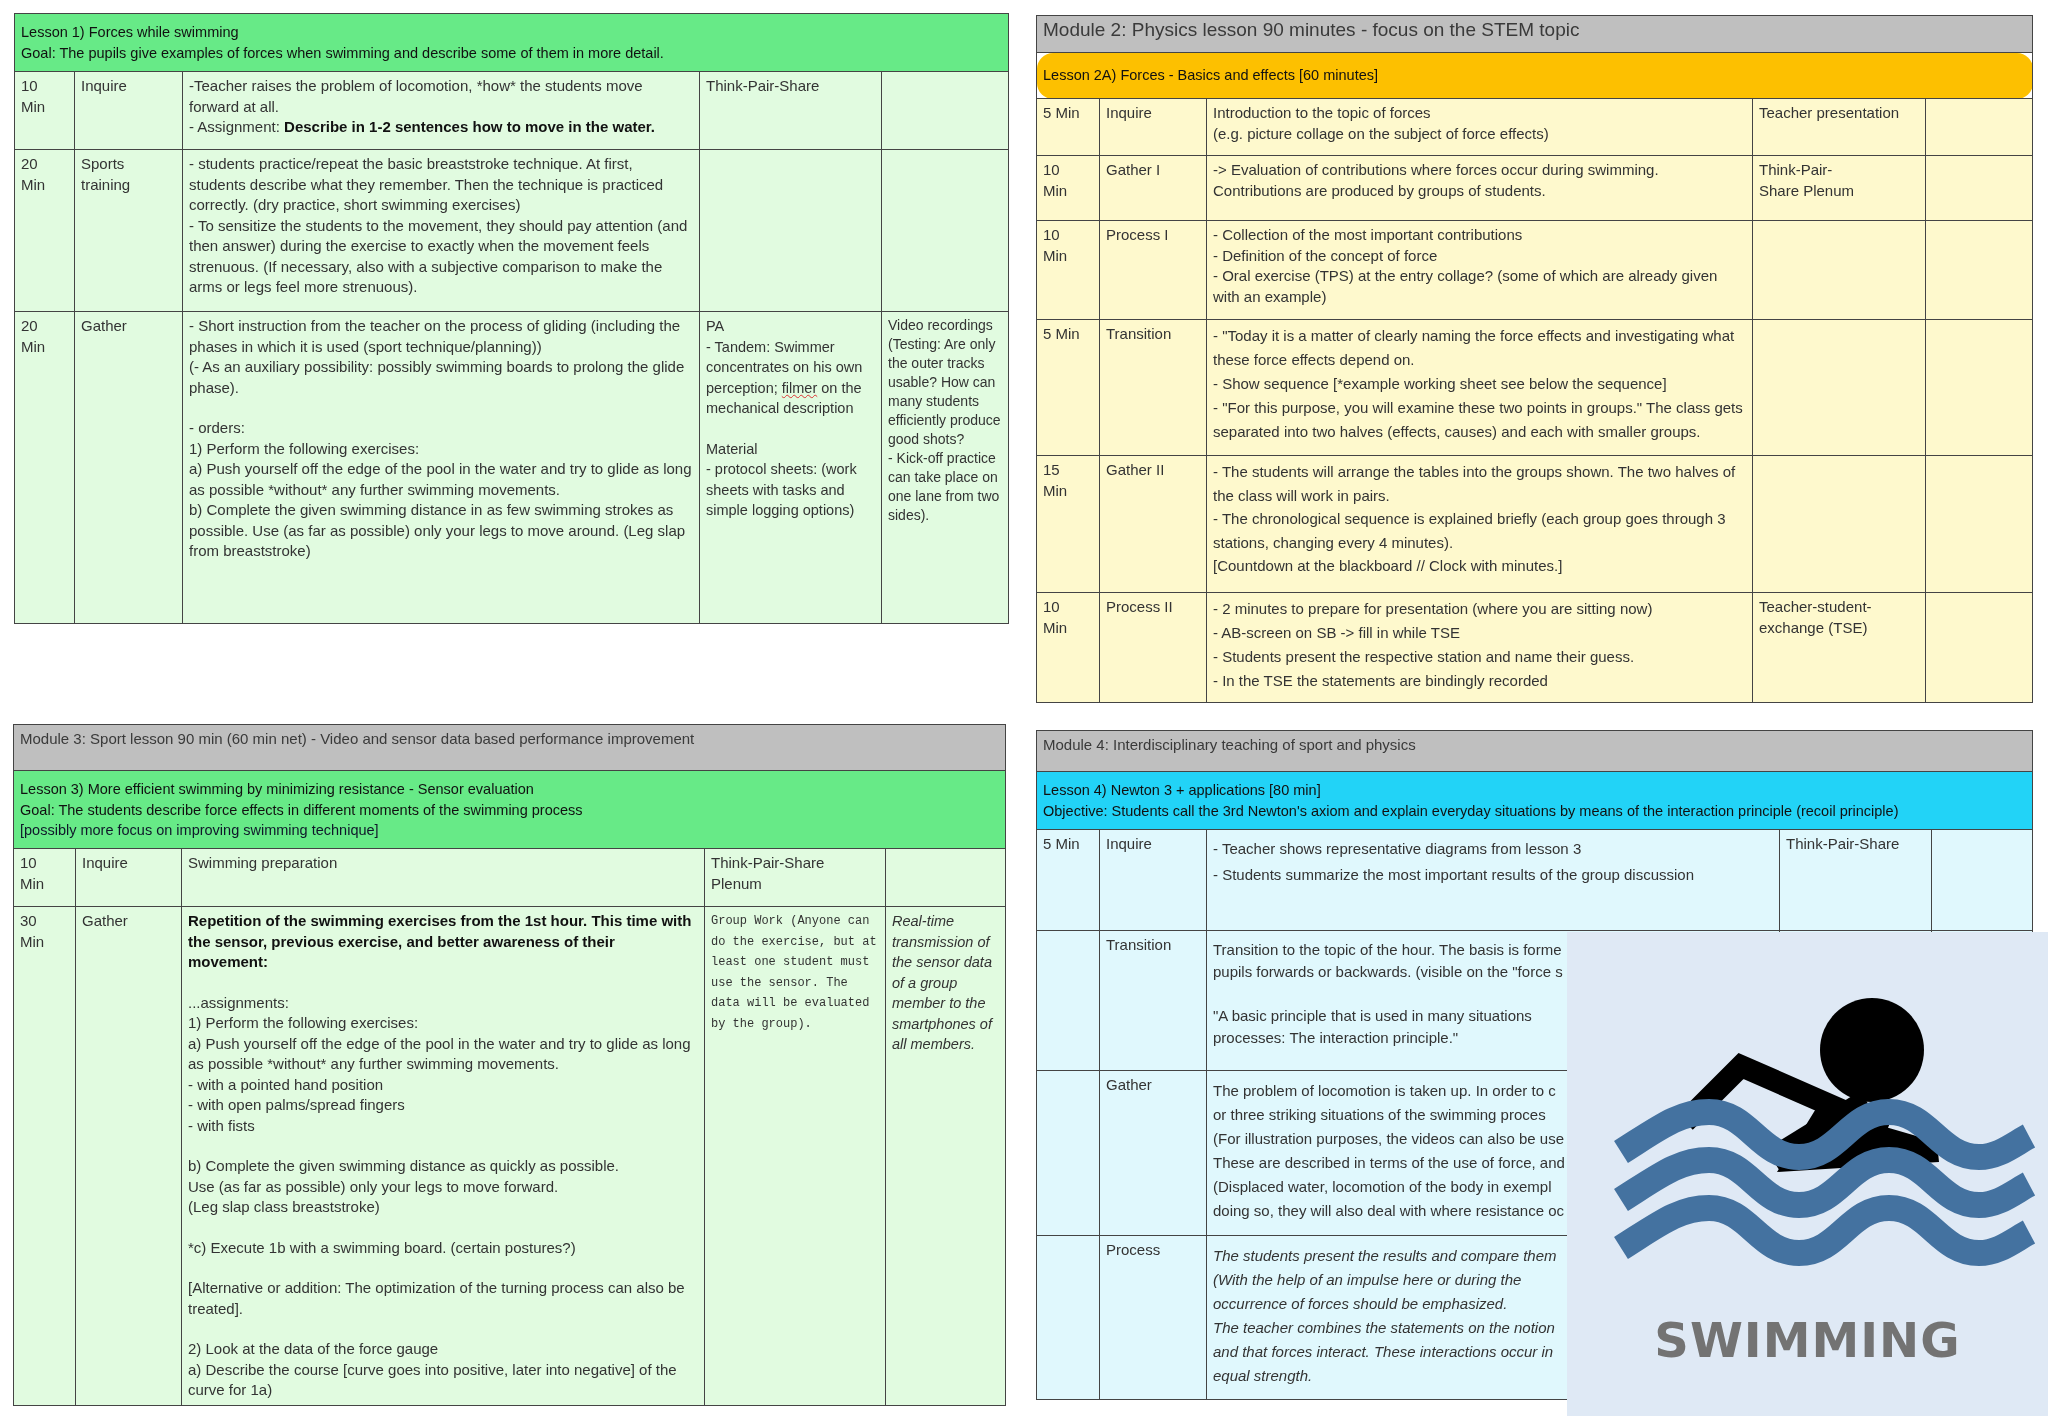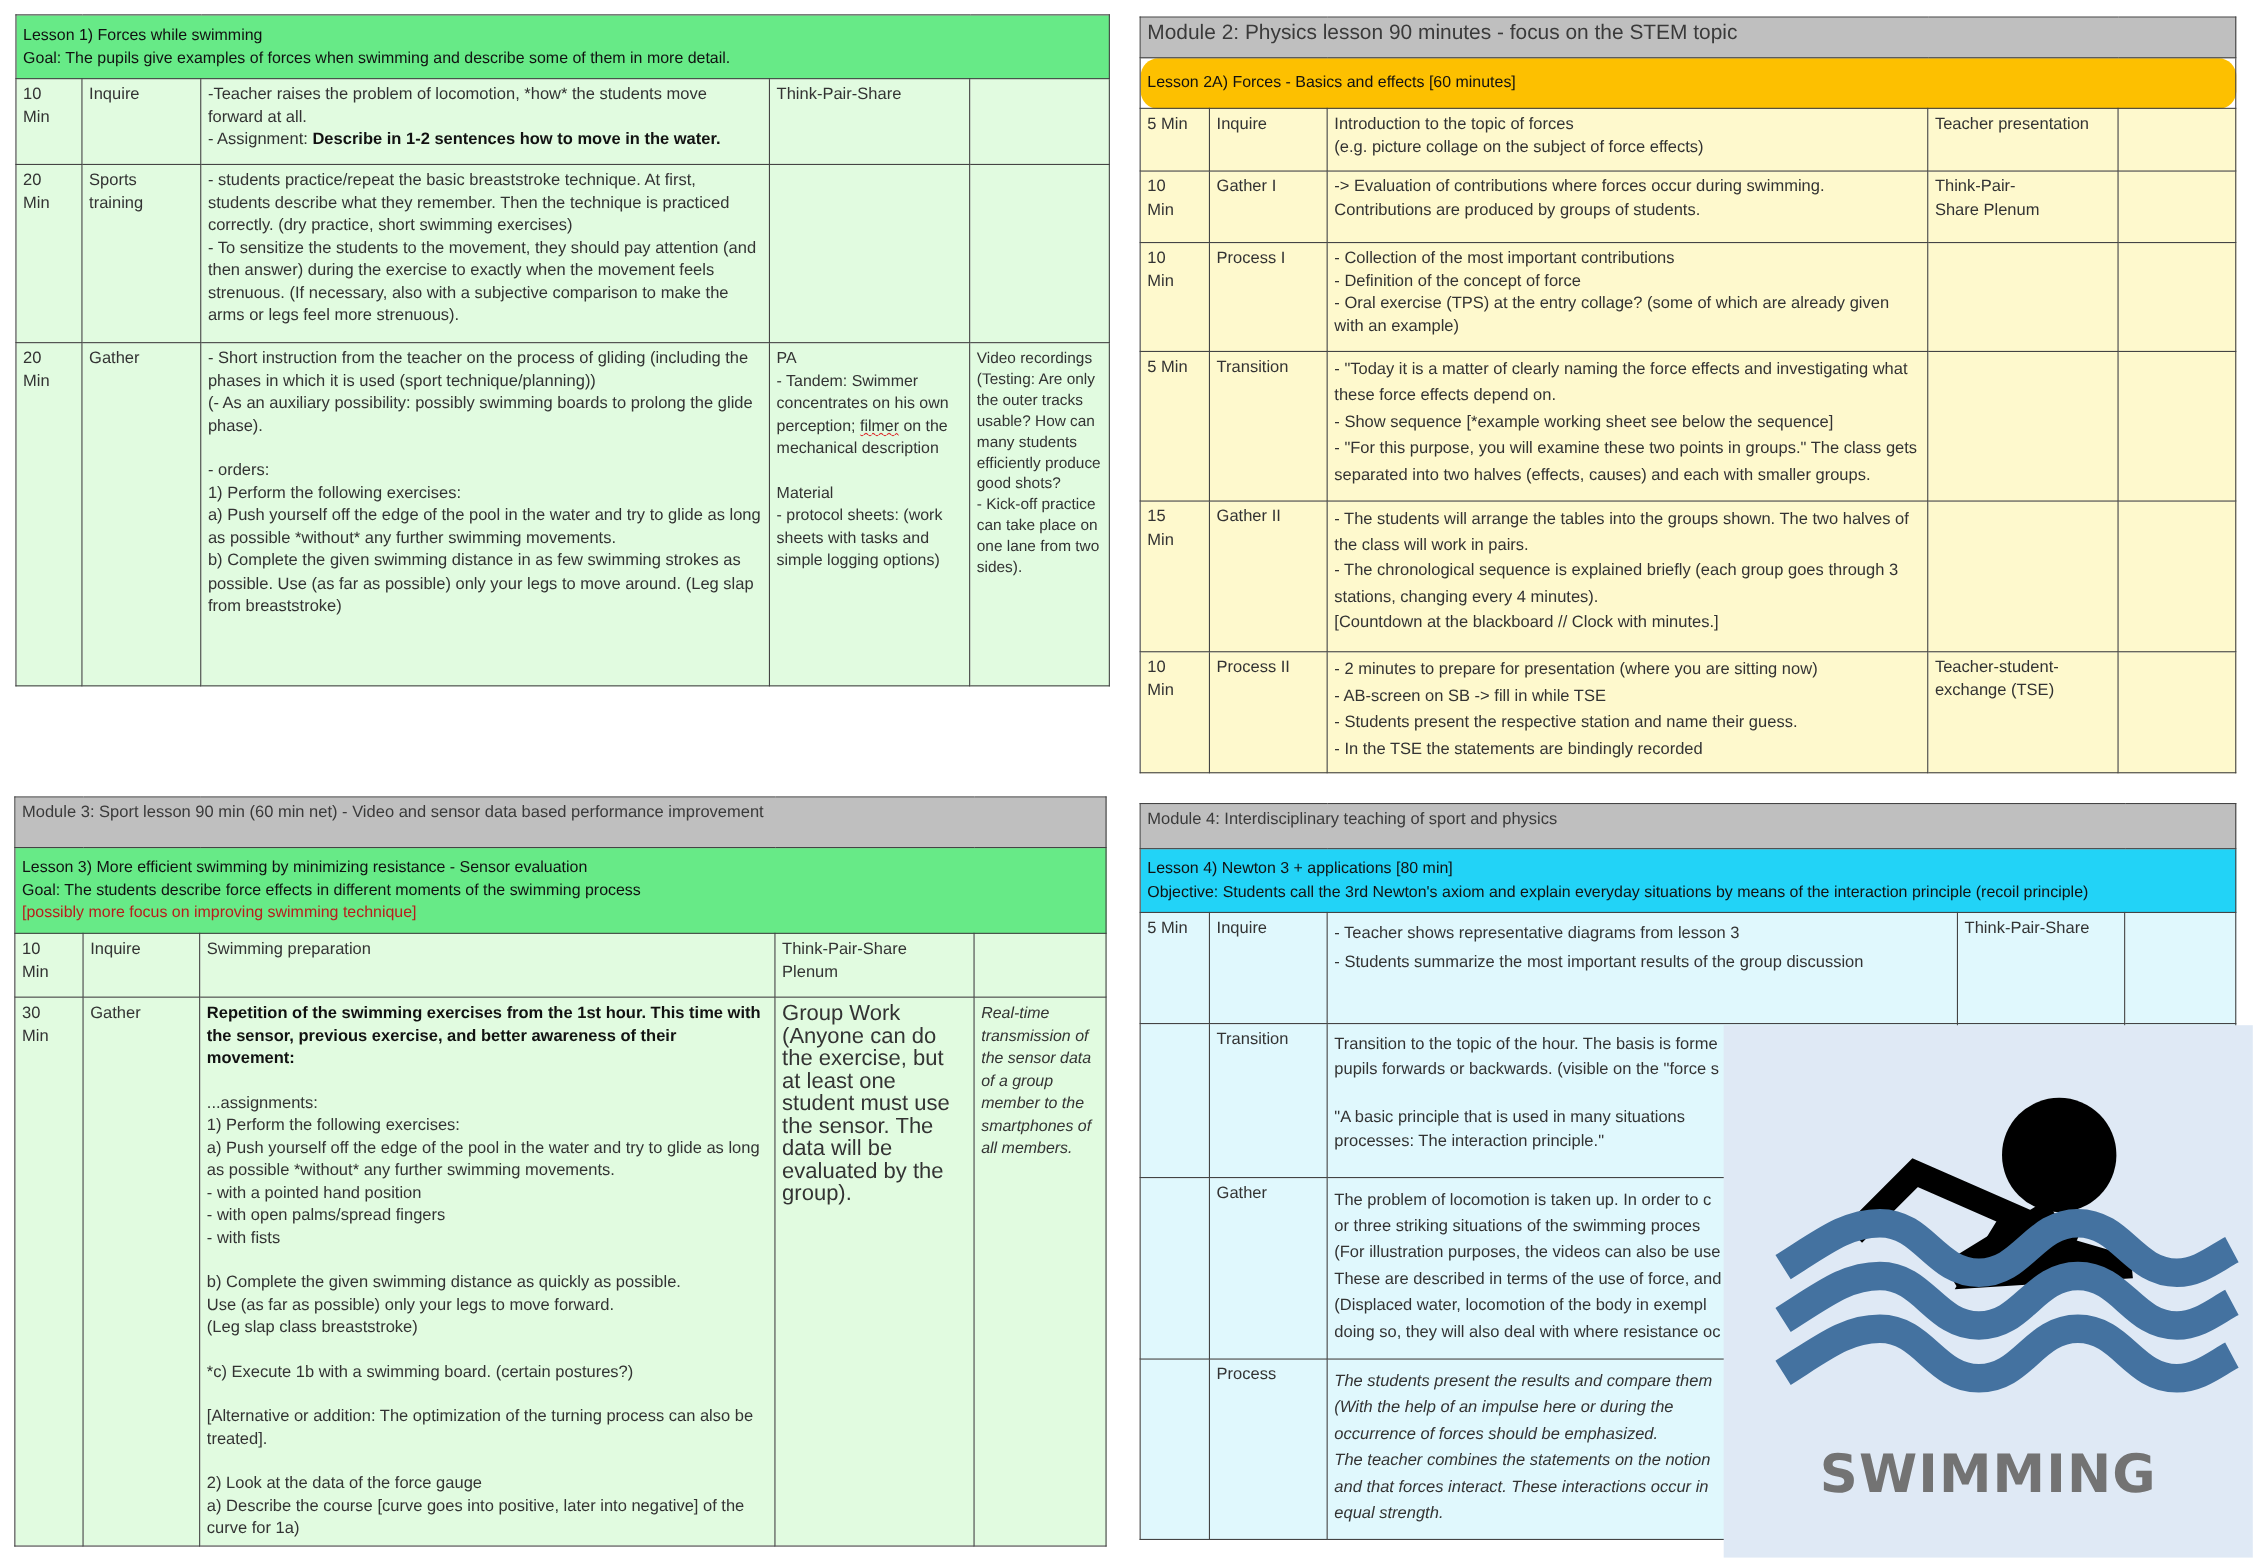--- a/index.html
+++ b/index.html
@@ -27,21 +27,21 @@
   }
   .hdr-row th { background: #fff; color: #111; font-size: 15px; height: 36px; vertical-align: middle; }
   .module-row td { background: #bfbfbf; color: #3a3a3a; vertical-align: middle; }
   .lesson-row td { color: #111; font-weight: bold; font-size: 14.5px; }
   .green .lesson-row td { background: #67ea87; }
   .yellow .lesson-row td { background: #fdc000; border-radius: 16px; }
   .cyan .lesson-row td { background: #22d3f7; }
   .green .body-row td { background: #e1fbe0; }
   .yellow .body-row td { background: #fef9cd; }
   .cyan .body-row td { background: #e0f8fd; }
-  .lesson-sub { font-weight: normal; color: #b91c1c; }
+  .lesson-sub { font-weight: normal; color: #0f172a; }
   .b { font-weight: bold; color: #111; }
   .it { font-style: italic; }
   .ln { display: block; }
   .gap { display: block; height: 20px; }
   .spell { text-decoration: underline wavy #d33; text-decoration-thickness: 1px; }
 
   
   #swim-card {
     position: absolute; left: 1567px; top: 932px; width: 481px; height: 484px;
     background: #dfe9f5;
@@ -278,21 +278,21 @@
         <span class="ln">Use (as far as possible) only your legs to move forward.</span>
         <span class="ln">(Leg slap class breaststroke)</span>
         <span class="gap"></span>
         <span class="ln">*c) Execute 1b with a swimming board. (certain postures?)</span>
         <span class="gap"></span>
         <span class="ln">[Alternative or addition: The optimization of the turning process can also be treated].</span>
         <span class="gap"></span>
         <span class="ln">2) Look at the data of the force gauge</span>
         <span class="ln">a) Describe the course [curve goes into positive, later into negative] of the curve for 1a)</span>
       </td>
-      <td style="font-size:20px;">Group Work (Anyone can do the exercise, but at least one student must use the sensor. The data will be evaluated by the group).</td>
+      <td style="font-size:12px;font-family:Liberation Mono, monospace;">Group Work (Anyone can do the exercise, but at least one student must use the sensor. The data will be evaluated by the group).</td>
       <td class="it" style="font-size:14.5px;">Real-time transmission of the sensor data of a group member to the smartphones of all members.</td>
     </tr>
   </tbody>
     </table>
 </div>
 
 <div class="panel cyan" style="left:1036px; top:730px; width:996px;">
   <table class="plan">
     <colgroup>
         <col style="width:63px">

